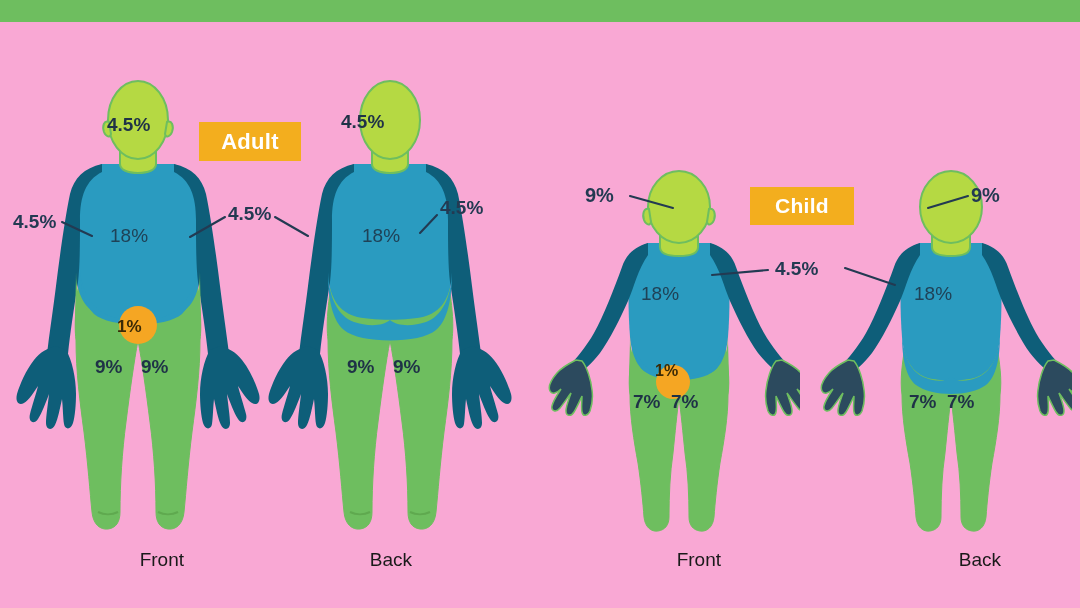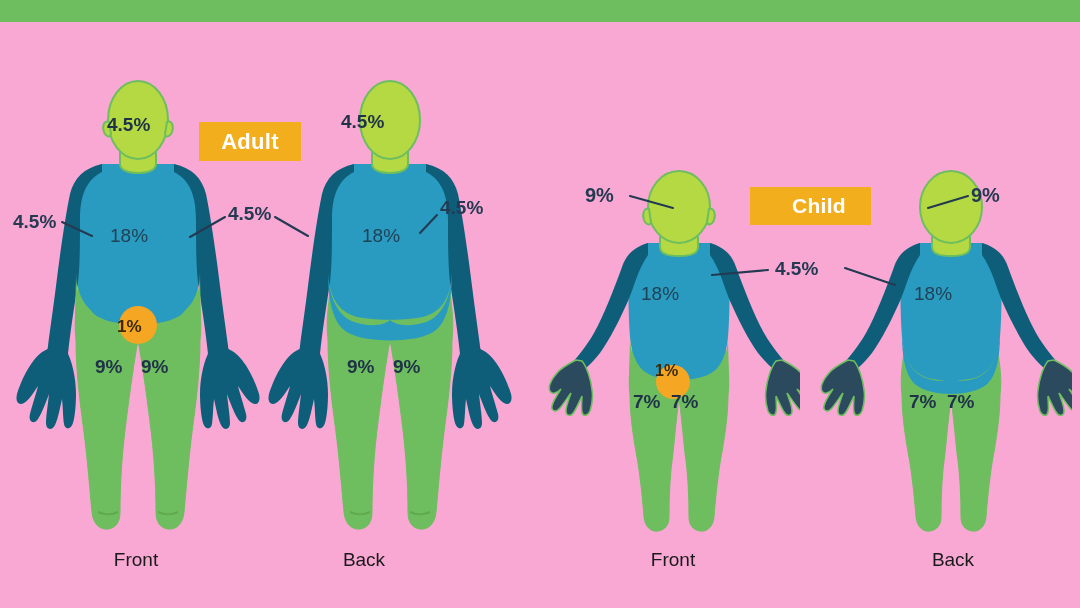--- a/index.html
+++ b/index.html
@@ -39,21 +39,20 @@
   }
   #badge-adult {
     left: 199px; top: 122px;
     width: 102px; height: 39px;
     font-size: 22px;
   }
   #badge-child {
     left: 750px; top: 187px;
     width: 104px; height: 38px;
     font-size: 21px;
-    padding-left: 17px;
   }
   
   .figure-svg {
     position: absolute;
   }
   #fig-adult-front { left: 10px;  top: 72px; }
   #fig-adult-back  { left: 262px; top: 72px; }
   #fig-child-front { left: 548px; top: 165px; }
   #fig-child-back  { left: 820px; top: 165px; }
   
@@ -66,21 +65,21 @@
   }
   .pct.inside-light { color: #1F3247; }
   .pct.inside-torso { color: #1F4257; font-weight: bold; }
   .pct.on-orange    { color: #3A2A06; }
   .pct.lead         { color: #233A52; }
   
   .view-label {
     position: absolute;
     color: #1a1a1a;
     font-size: 19px;
-    text-align: center;
+    text-align: right;
     line-height: 1;
   }
   
   #leaders {
     position: absolute;
     left: 0; top: 0;
     width: 1080px; height: 608px;
     pointer-events: none;
   }
 </style>

